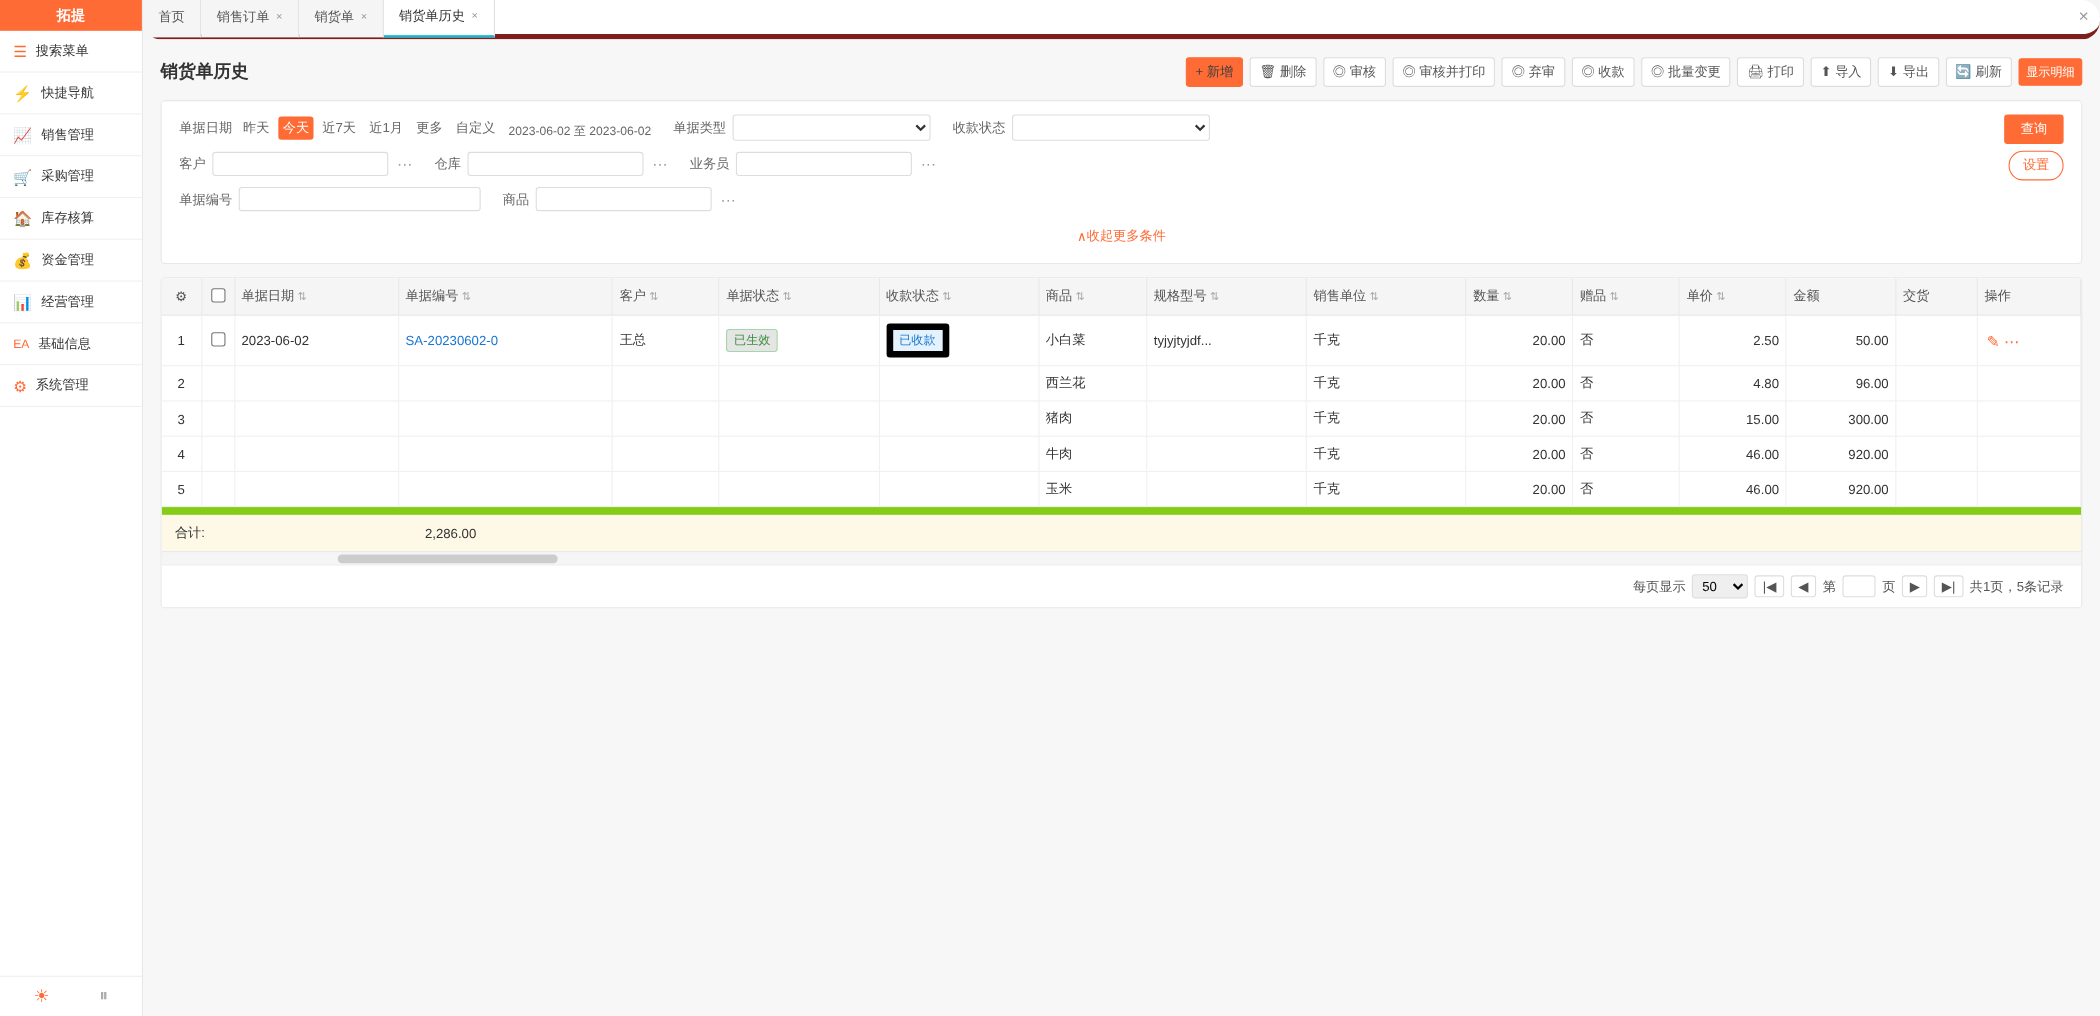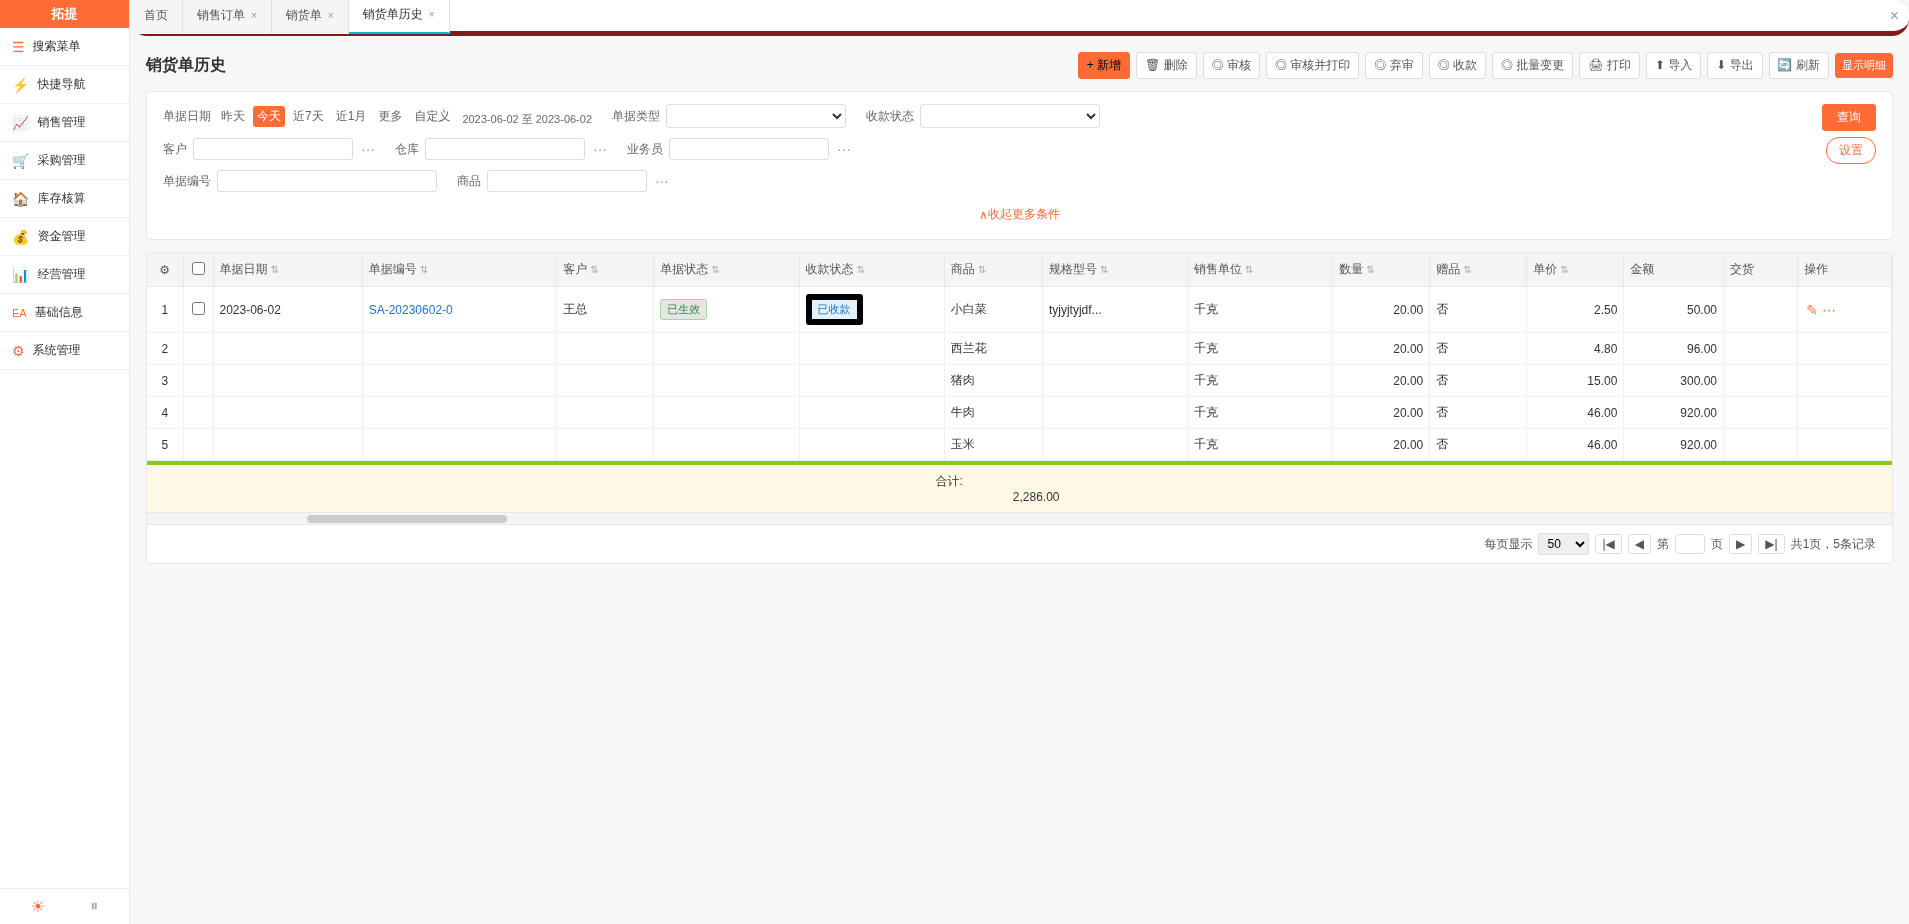--- a/index.html
+++ b/index.html
@@ -118,21 +118,21 @@
       align-items: center;
       padding: 4px 8px;
       border: 1px solid #ddd;
       border-radius: 3px;
       background: #fff;
       cursor: pointer;
       font-size: 12px;
       color: #555;
       white-space: nowrap;
     }
-    .btn-primary { background: #ff6b35; color: #000000; border-color: #ff6b35; }
+    .btn-primary { background: #ff6b35; color: #404040; border-color: #ff6b35; }
     .btn-display { background: #ff6b35; color: #fff; border-color: #ff6b35; font-size: 11px; padding: 4px 6px; }
     
     
     .filter-panel {
       background: #fff;
       border: 1px solid #e8e8e8;
       border-radius: 4px;
       padding: 12px 16px;
       margin-bottom: 12px;
     }
@@ -244,24 +244,23 @@
       font-size: 11px;
     }
     .badge-green { background: #e5e5e5; color: #388e3c; border: 1px solid #a5d6a7; }
     .badge-blue { background: #e3f2fd; color: #1976d2; border: 6px solid #000000; }
     .action-btn { color: #ff6b35; cursor: pointer; font-size: 14px; margin: 0 2px; }
     
     
     .table-footer {
       background: #fef9e7;
       padding: 8px 6px;
-      border-top: 4px solid #84cc16;
-      display: flex;
-      align-items: center;
-      flex-direction: column;
+      border-top: 7px solid #84cc16;
+      display: flex;
+      align-items: center;
     }
     .total-label { color: #333; font-size: 12px; width: 180px; padding-left: 6px; }
     .total-qty { color: #333; font-size: 12px; flex: 1; text-align: center; }
     .total-amount { color: #333; font-size: 12px; padding-right: 20px; text-align: right; min-width: 120px; }
     
     
     .pagination {
       display: flex;
       align-items: center;
       justify-content: flex-end;

